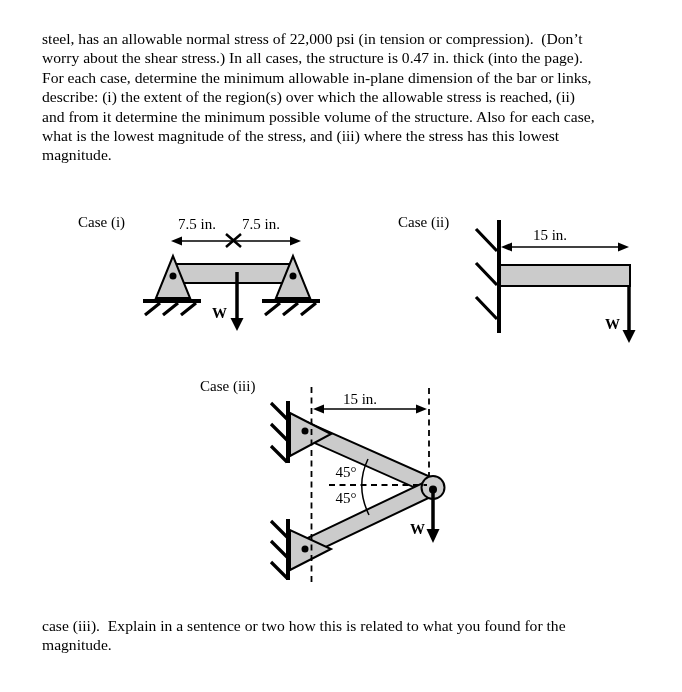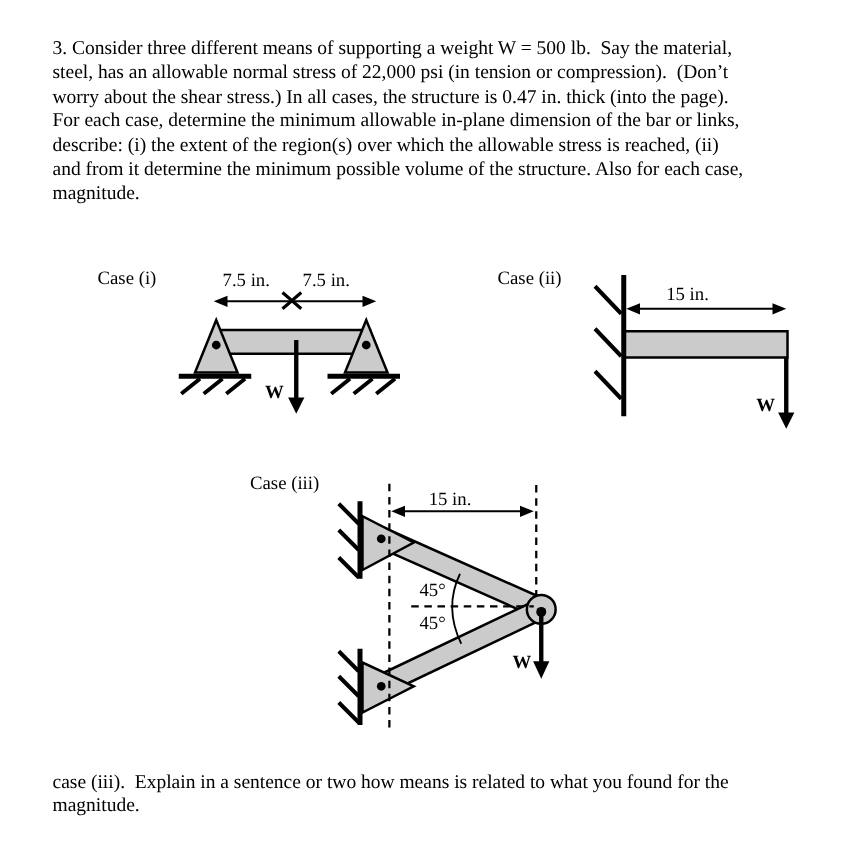--- a/index.html
+++ b/index.html
@@ -30,26 +30,26 @@
   .hd   { fill:var(--ink,#000000); stroke:none; }
   .dot  { fill:var(--ink,#000000); stroke:none; }
   .dash { stroke:var(--ink,#000000); stroke-width:1.8; fill:none; stroke-dasharray:6 4.5; }
 </style>
 </head>
 <body>
 
 <div class="page">
 
   <div class="para intro">
-    <div class="line">3. Consider three different means of supporting a weight W = 500 lb.  Say the material,</div>
     <div class="line">steel, has an allowable normal stress of 22,000 psi (in tension or compression).  (Don’t</div>
     <div class="line">worry about the shear stress.) In all cases, the structure is 0.47 in. thick (into the page).</div>
     <div class="line">For each case, determine the minimum allowable in-plane dimension of the bar or links,</div>
     <div class="line">describe: (i) the extent of the region(s) over which the allowable stress is reached, (ii)</div>
     <div class="line">and from it determine the minimum possible volume of the structure. Also for each case,</div>
+    <div class="line">what is the lowest magnitude of the stress, and (iii) where the stress has this lowest</div>
     <div class="line">magnitude.</div>
   </div>
 
   <svg class="fig" width="682" height="410" viewBox="0 195 682 410">
 
     <g>
       <text x="78" y="227">Case (i)</text>
 
       <text x="197" y="229" text-anchor="middle">7.5 in.</text>
       <text x="261" y="229" text-anchor="middle">7.5 in.</text>
@@ -125,17 +125,17 @@
       <circle class="dot" cx="305" cy="549" r="3.5"></circle>
       <circle class="dot" cx="433" cy="489.5" r="4"></circle>
 
       <line class="ln force" x1="433" y1="491" x2="433" y2="530"></line>
       <polygon class="hd" points="433,543 426.5,529 439.5,529"></polygon>
       <text class="wlabel" x="410" y="534">W</text>
     </g>
   </svg>
 
   <div class="para closing">
-    <div class="line">case (iii).  Explain in a sentence or two how means is related to what you found for the</div>
+    <div class="line">case (iii).  Explain in a sentence or two how this is related to what you found for the</div>
     <div class="line">magnitude.</div>
   </div>
 
 </div>
 
 </body></html>

